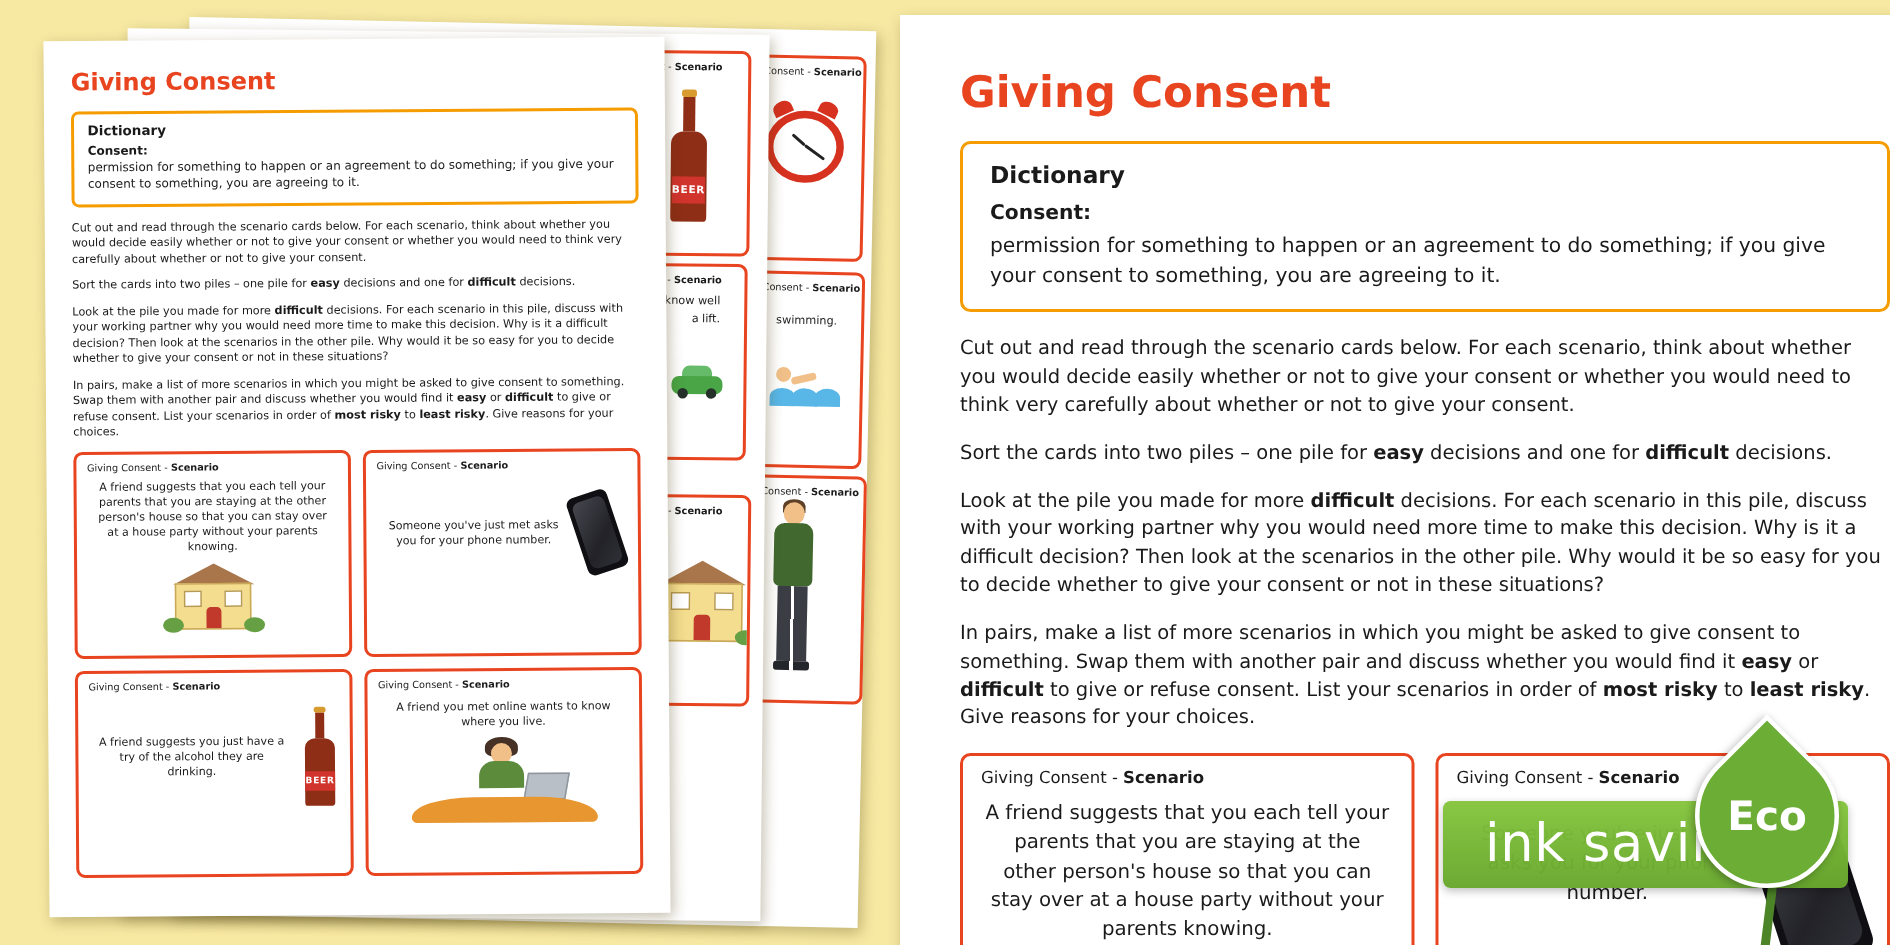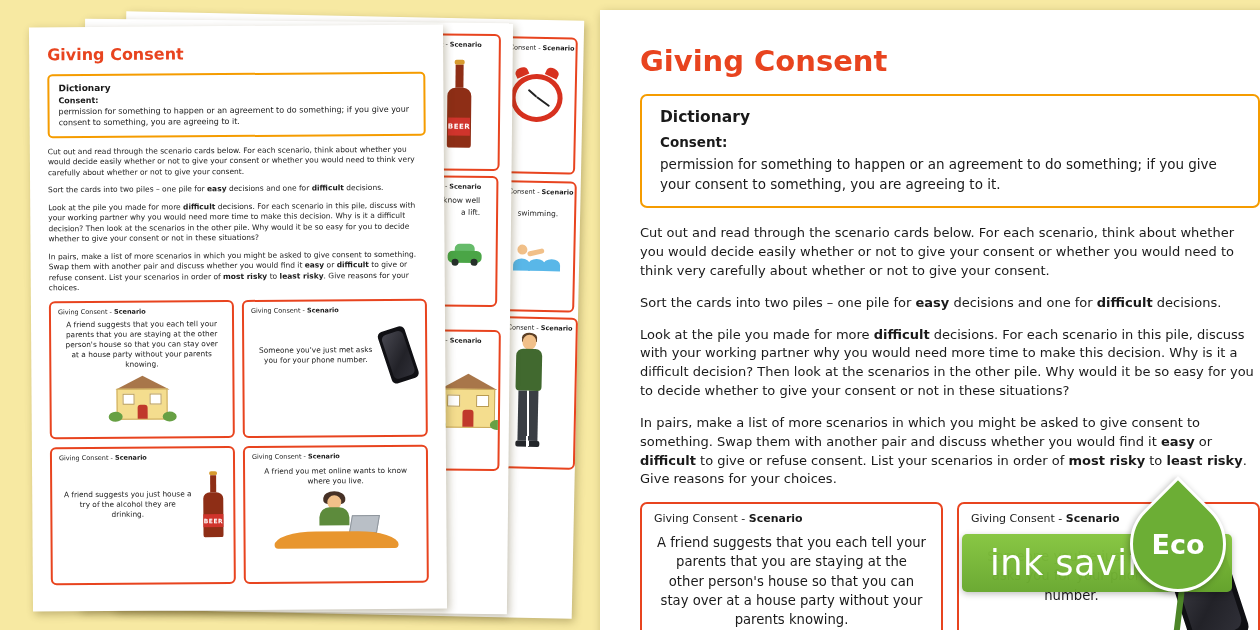--- a/index.html
+++ b/index.html
@@ -251,21 +251,21 @@
           <div class="ctext">Someone you've just met asks you for your phone number.</div>
           <div class="phone p-sm">
               <div class="screen"></div>
             </div>
         </div>
       </div>
 
       <div class="scard">
         <div class="chead"><span>Giving Consent - </span><b>Scenario</b></div>
         <div class="crow" style="margin-top:10px;">
-          <div class="ctext">A friend suggests you just house a try of the alcohol they are drinking.</div>
+          <div class="ctext">A friend suggests you just have a try of the alcohol they are drinking.</div>
           <div class="bottle bt-sm">
             <div class="cap"></div>
               <div class="neck"></div>
               <div class="bbody"></div>
             <div class="blabel">BEER</div>
           </div>
         </div>
       </div>
 
       <div class="scard">

